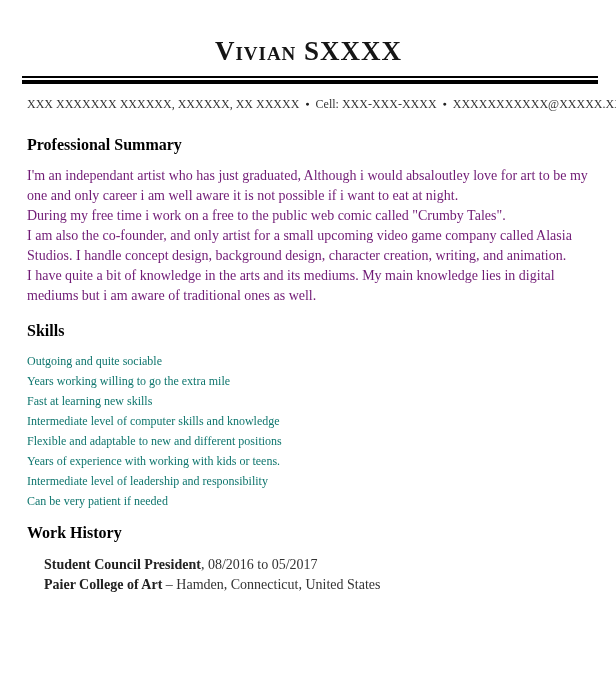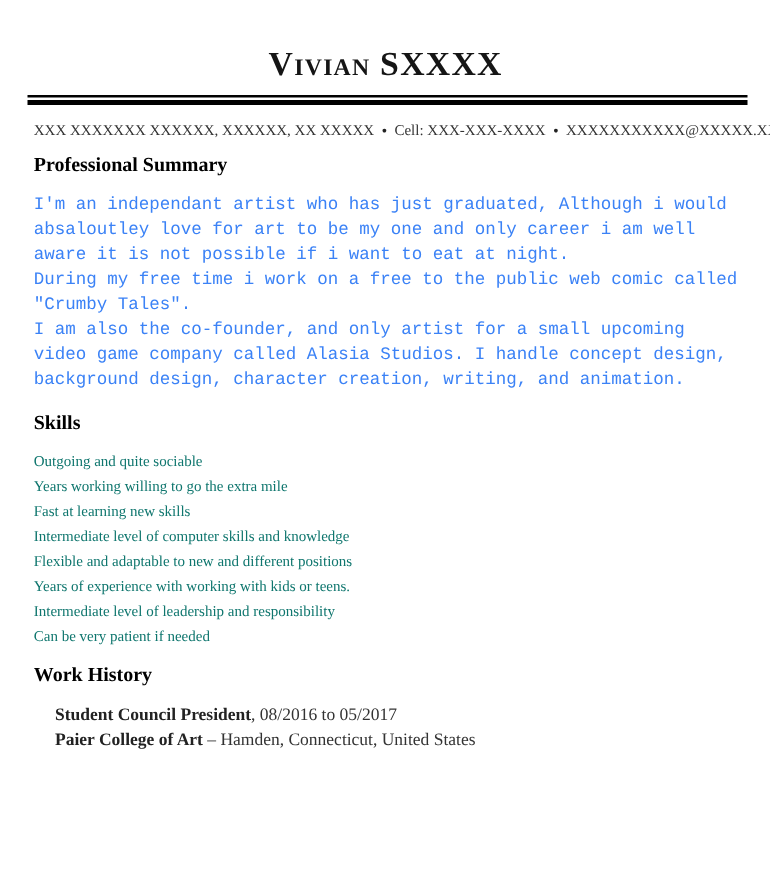--- a/index.html
+++ b/index.html
@@ -18,25 +18,25 @@
   .rule-gap{height:2px;}
   .rule-thick{height:4px;background:#000;}
   .contact{
     margin-top:13px;text-align:center;font-size:12px;line-height:15px;color:#333;
     white-space:nowrap;
   }
   .sep{font-size:7px;vertical-align:2px;margin:0 6px;display:inline-block;color:#222;}
   h2{
     font-size:16px;line-height:17px;color:#000;font-weight:bold;margin:0;
   }
-  .h-summary{margin-top:12px;}
+  .h-summary{margin-top:24px;}
   .h-skills{margin-top:16px;}
   .h-work{margin-top:13px;}
   .summary-block{margin-top:13px;}
-  .para{font-size:14px;line-height:20px;color:#3b82f6;font-family:Liberation Mono, monospace;}
+  .para{font-size:14px;line-height:20px;color:#701a75;}
   .skills-list{margin-top:12px;width:292px;}
   .skill-line{font-size:12px;line-height:20px;color:#0f766e;}
   .job-block{margin-top:14px;}
   .job-line{font-size:14px;line-height:20px;color:#333;}
   .b{font-weight:bold;color:#222;margin-left:17px;}
   ul.bullets{margin:2px 0 0 0;padding:0 0 0 18px;list-style:disc;}
   ul.bullets li{font-size:14px;line-height:20px;color:#333;width:540px;}
   ul.bullets li::marker{font-size:12px;color:#222;}
 </style>
 </head>
@@ -54,20 +54,21 @@
 
   <div class="contact">
     <span>XXX XXXXXXX XXXXXX, XXXXXX, XX XXXXX</span><span class="sep">●</span><span>Cell: XXX-XXX-XXXX</span><span class="sep">●</span><span>XXXXXXXXXXX@XXXXX.XXX</span>
   </div>
 
   <h2 class="h-summary">Professional Summary</h2>
   <div class="summary-block">
     <div class="para">I'm an independant artist who has just graduated, Although i would absaloutley love for art to be my one and only career i am well aware it is not possible if i want to eat at night.</div>
     <div class="para">During my free time i work on a free to the public web comic called "Crumby Tales".</div>
     <div class="para">I am also the co-founder, and only artist for a small upcoming video game company called Alasia Studios. I handle concept design, background design, character creation, writing, and animation.</div>
+    <div class="para">I have quite a bit of knowledge in the arts and its mediums. My main knowledge lies in digital mediums but i am aware of traditional ones as well.</div>
   </div>
 
   <h2 class="h-skills">Skills</h2>
   <div class="skills-list">
     <div class="skill-line">Outgoing and quite sociable</div>
     <div class="skill-line">Years working willing to go the extra mile</div>
     <div class="skill-line">Fast at learning new skills</div>
     <div class="skill-line">Intermediate level of computer skills and knowledge</div>
     <div class="skill-line">Flexible and adaptable to new and different positions</div>
     <div class="skill-line">Years of experience with working with kids or teens.</div>

